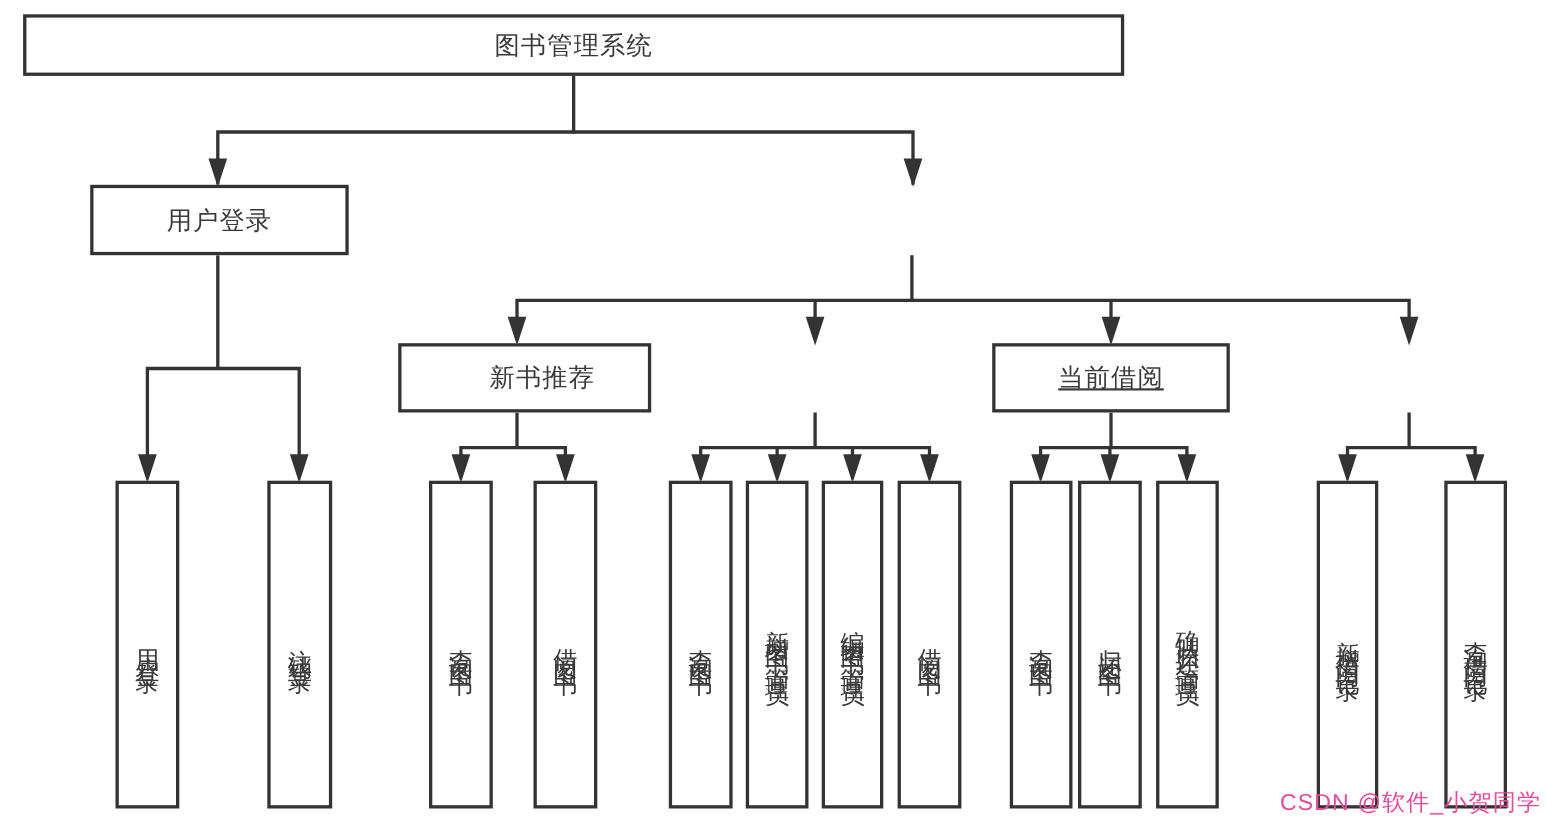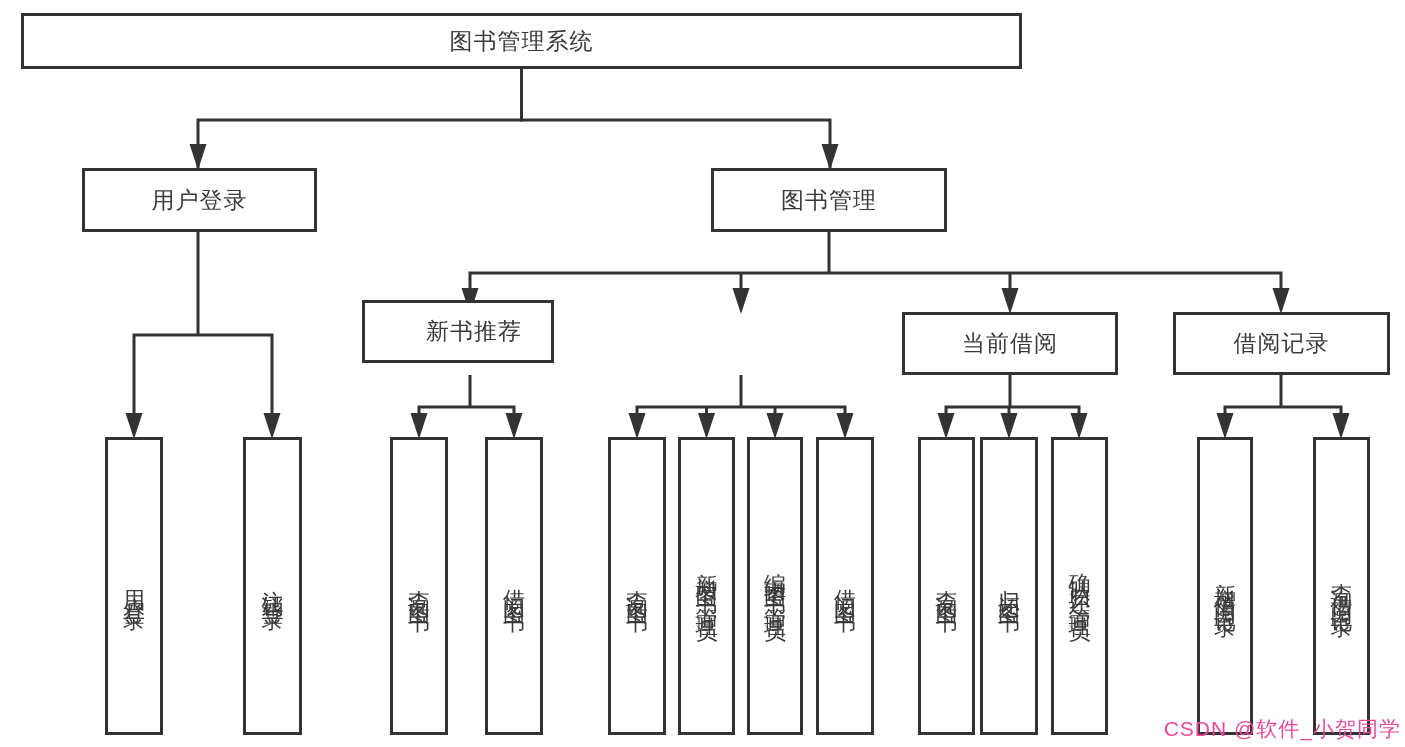--- a/index.html
+++ b/index.html
@@ -118,32 +118,26 @@
     </g>
   </svg>
 
   <div class="node" style="left:21px; top:13px; width:1001px; height:56px;">
     <span class="hlabel">图书管理系统</span>
   </div>
 
   <div class="node" style="left:82px; top:168px; width:235px; height:64px;">
     <span class="hlabel">用户登录</span>
   </div>
-  <div class="node" style="left:711px; top:168px; width:236px; height:64px;">
-    <span class="hlabel">图书管理</span>
-  </div>
 
-  <div class="node" style="left:362px; top:300px; width:192px; height:63px;padding-left:32px;">
+  <div class="node" style="left:362px; top:312px; width:230px; height:63px;padding-left:32px;">
     <span class="hlabel">新书推荐</span>
   </div>
-  <div class="node" style="left:902px; top:312px; width:216px; height:63px;">
+  <div class="node" style="left:902px; top:312px; width:216px; height:63px;text-decoration:underline;">
     <span class="hlabel">当前借阅</span>
-  </div>
-  <div class="node" style="left:1173px; top:312px; width:217px; height:63px;">
-    <span class="hlabel">借阅记录</span>
   </div>
 
   <div class="node vnode" style="left:105px; top:437px; width:58px; height:298px;">
     <span class="vlabel">用户登录</span>
   </div>
   <div class="node vnode" style="left:243px; top:437px; width:59px; height:298px;">
     <span class="vlabel">注销登录</span>
   </div>
 
   <div class="node vnode" style="left:390px; top:437px; width:58px; height:298px;">

